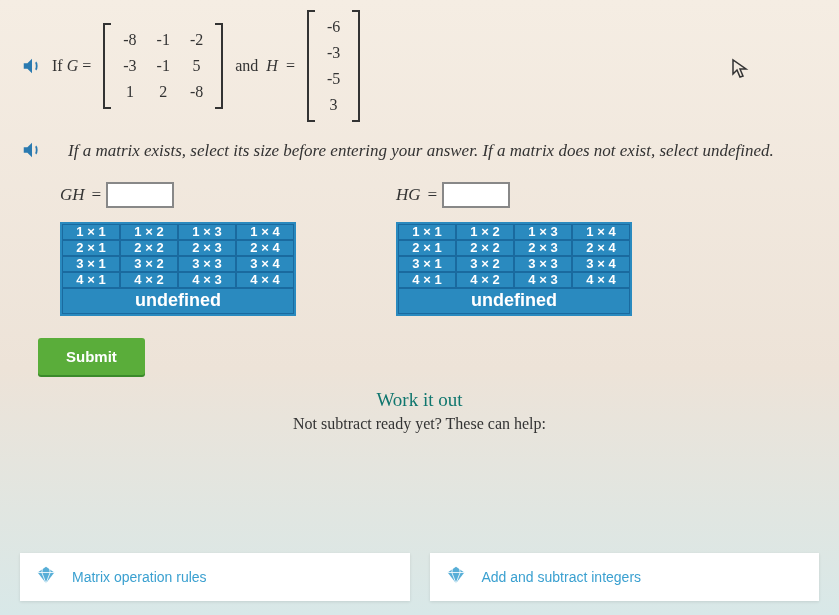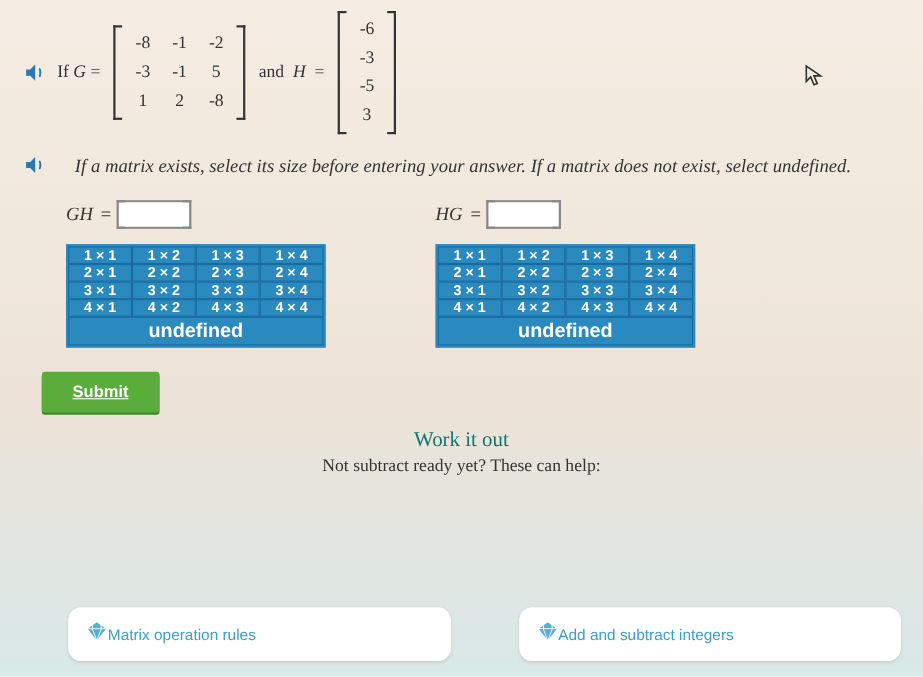--- a/index.html
+++ b/index.html
@@ -54,31 +54,29 @@
 }
 .undef-btn {
   background: #2a8abf; color: #fff; font-family: Arial, sans-serif; font-size: 18px; font-weight: bold;
   height: 26px; display: flex; align-items: center; justify-content: center;
   border: 1px solid #1a6a9f; cursor: pointer;
 }
 .submit-btn {
   background: #5aad3a; color: #fff; font-family: Arial, sans-serif; font-weight: bold; font-size: 15px;
   border: none; border-radius: 3px; padding: 10px 28px; cursor: pointer; margin: 22px 0 0 18px;
   box-shadow: 0 2px 0 #3a8a2a;
-  text-decoration: underline;
 }
 .workout { text-align: center; margin-top: 14px; }
 .workout-title { font-family: Georgia, serif; font-size: 19px; color: #0f766e; margin-bottom: 4px; }
 .workout-sub { font-size: 16px; color: #333; }
 .help-cards { display: flex; gap: 20px; padding: 20px 20px 0 20px; position: absolute; bottom: 14px; left: 0; right: 0; }
 .help-card {
-  flex: 1; background: #fff; border-radius: 12px; padding: 12px 16px;
-  display: flex; align-items: center; gap: 0; cursor: pointer;
+  flex: 1; background: #fff; border-radius: 0; padding: 12px 16px;
+  display: flex; align-items: center; gap: 16px; cursor: pointer;
   box-shadow: 0 1px 3px rgba(0,0,0,0.1);
-  margin-left: 42px;
 }
 .diamond-icon { color: #3aa0d0; flex-shrink: 0; }
 .diamond-icon svg { width: 20px; height: 20px; }
 .help-label { color: #3aa0d0; font-family: Arial, sans-serif; font-size: 14px; }
 .cursor-svg { position: absolute; top: 58px; right: 90px; width: 18px; height: 22px; color: #333; }
 </style>
 </head>
 <body>
 
 <div class="content">

